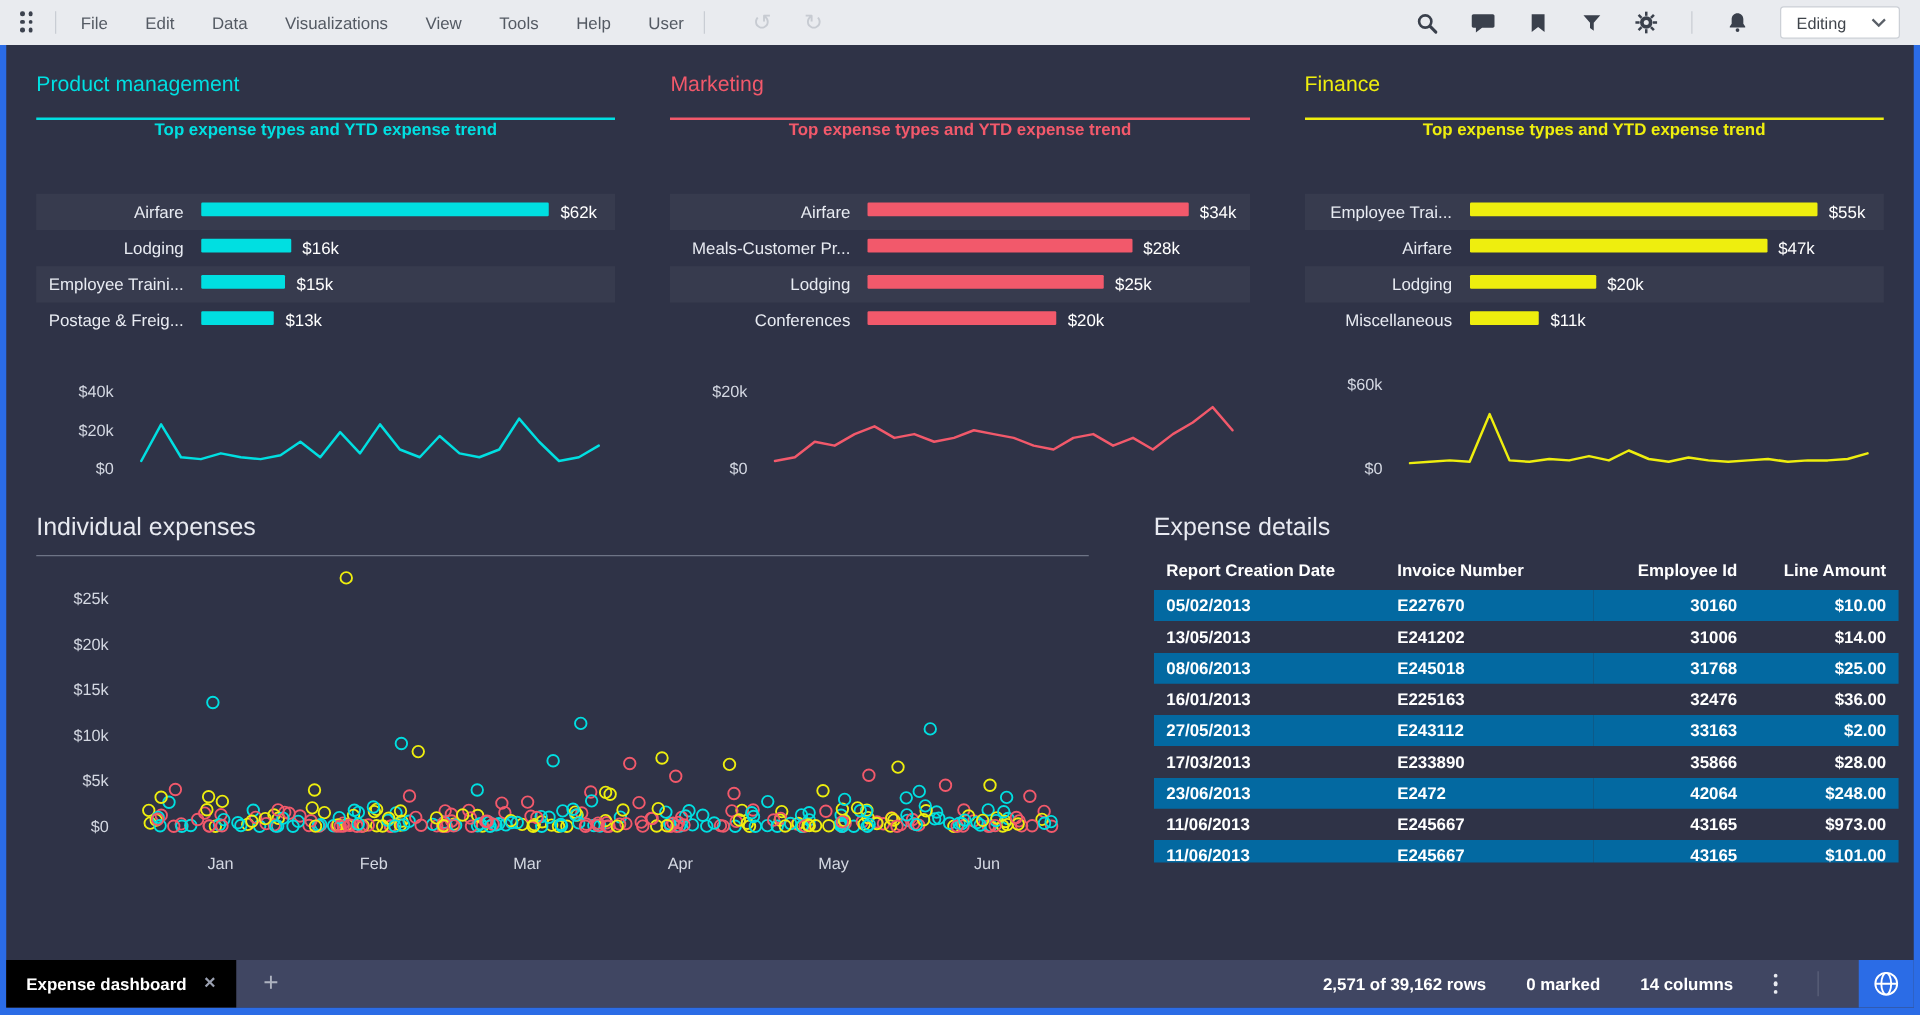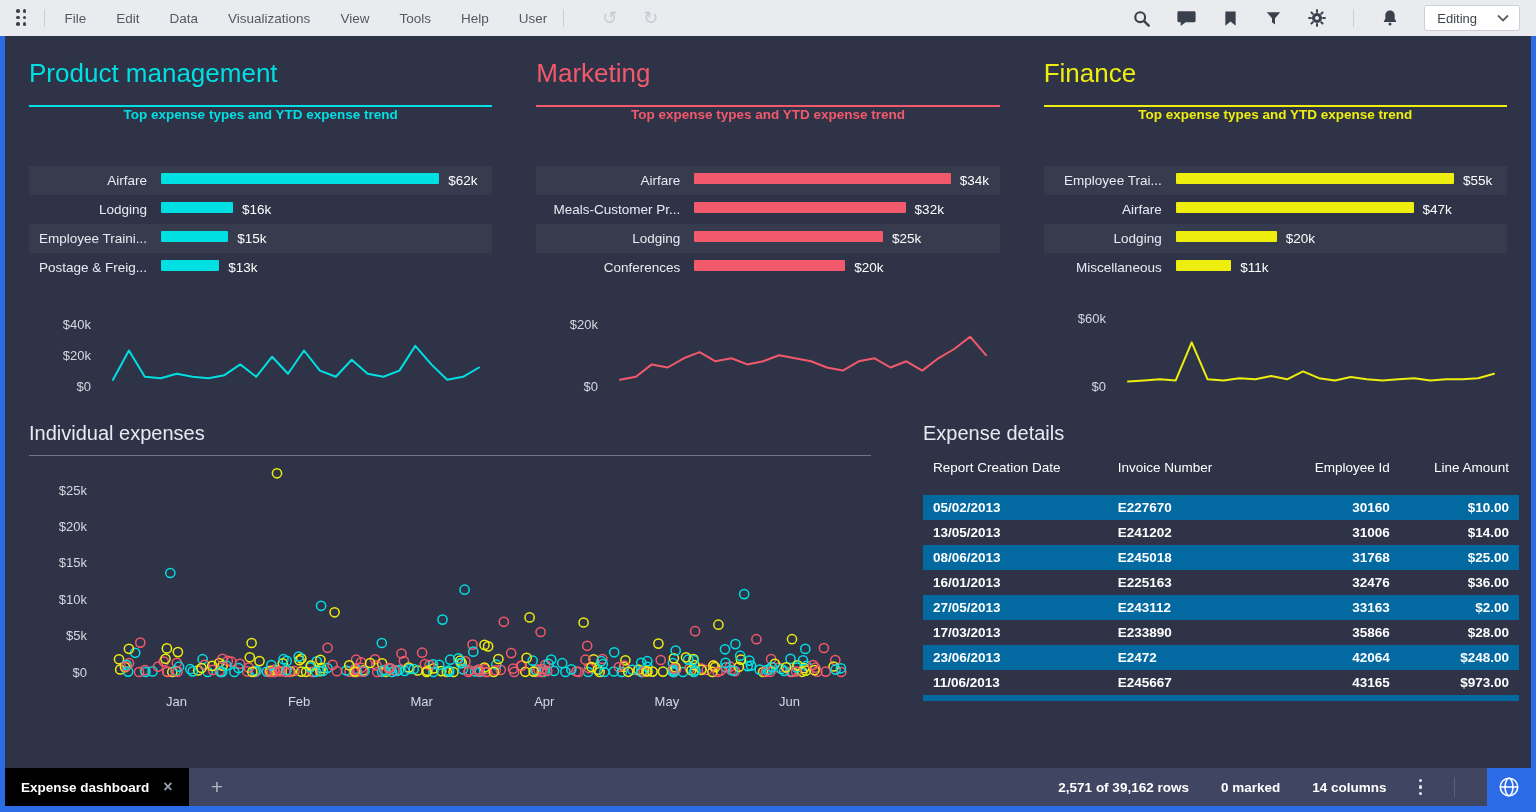--- a/index.html
+++ b/index.html
@@ -16,42 +16,42 @@
   .topbar-right{margin-left:auto;display:flex;align-items:center;gap:24px;}
   .icon-btn{display:flex;align-items:center;cursor:pointer}
   .editing-btn{background:#fff;border:1px solid #ccd0d6;border-radius:3px;height:26px;
     display:flex;align-items:center;gap:20px;padding:0 10px 0 12px;font-size:13px;color:#3f444b;cursor:pointer}
   
   .frame{height:776px;border-left:5px solid #2b6ce6;border-right:5px solid #2b6ce6;
     border-bottom:6px solid #2b6ce6;background:#2f3347;display:flex;flex-direction:column;}
   .dashboard{flex:1;display:flex;flex-direction:column;overflow:hidden;}
   
   .panels-row{display:grid;grid-template-columns:1fr 1fr 1fr;column-gap:44px;padding:22px 24px 0;}
-  .panel-title{font-size:26px;font-weight:400;padding-bottom:16px;border-bottom:2px solid;}
+  .panel-title{font-size:17px;font-weight:400;padding-bottom:16px;border-bottom:2px solid;}
   .panel-sub{font-size:13.5px;font-weight:700;text-align:center;}
   .bars{margin-top:44px;}
   .bar-row{display:flex;align-items:center;height:29px;}
   .bar-row:nth-child(odd){background:rgba(255,255,255,0.045);}
   .bar-label{width:132px;text-align:right;padding-right:14px;font-size:13.5px;color:#e8ebf2;
     white-space:nowrap;overflow:hidden;flex:none}
   .panel:nth-child(2) .bar-label{width:158px}
   .bar-area{flex:1;display:flex;align-items:flex-start;gap:9px;}
   .bar{height:11px;border-radius:1px;}
   .bar-val{font-size:13.5px;color:#fff;white-space:nowrap}
   .spark{margin-top:20px;display:block}
   svg text{fill:#d4d8e2;font-size:13px;font-family:"Liberation Sans",sans-serif;}
   
   .bottom-row{flex:1;display:grid;grid-template-columns:1fr 596px;column-gap:52px;
     padding:24px 24px 0;overflow:hidden;}
   .card-title{font-size:20px;color:#e8eaf1;font-weight:400;}
   .scatter-card .card-title{padding-bottom:10px;border-bottom:1px solid #6e7486;}
   .scatter-svg{display:block;margin-top:4px;}
   .table-wrap{height:246px;overflow:hidden;margin-top:10px;}
   table{width:100%;border-collapse:collapse;font-size:13.5px;color:#fff;table-layout:fixed}
-  th{font-weight:400;text-align:left;padding:5px 10px 20px;white-space:nowrap}
+  th{font-weight:700;text-align:left;padding:5px 10px 8px;white-space:nowrap}
   td{font-weight:700;padding:4px 10px;line-height:17px;white-space:nowrap;overflow:hidden}
   th:nth-child(3),td:nth-child(3),th:nth-child(4),td:nth-child(4){text-align:right}
   th:nth-child(1){width:31%}th:nth-child(2){width:28%}th:nth-child(3){width:21%}th:nth-child(4){width:20%}
   tr.stripe{background:#0369a1;}
   
   .statusbar{height:38px;background:#404662;display:flex;align-items:center;color:#fff;flex:none}
   .page-tab{height:100%;background:#000000;display:flex;align-items:center;gap:14px;
     padding:0 16px;font-size:13.5px;font-weight:700;cursor:pointer}
   .tab-close{color:#9aa0b0;font-size:16px;cursor:pointer}
   .add-page{color:#aeb3c0;font-size:21px;margin-left:22px;cursor:pointer}
@@ -196,21 +196,21 @@
               <span class="bar-label">Airfare</span>
               <div class="bar-area">
                 <div class="bar" style="width: 84%; background: rgb(242, 89, 107);"></div>
                 <span class="bar-val">$34k</span>
               </div>
             </div>
             <div class="bar-row">
               <span class="bar-label">Meals-Customer Pr...</span>
               <div class="bar-area">
                 <div class="bar" style="width: 69.2%; background: rgb(242, 89, 107);"></div>
-                <span class="bar-val">$32k</span>
+                <span class="bar-val">$28k</span>
               </div>
             </div>
             <div class="bar-row">
               <span class="bar-label">Lodging</span>
               <div class="bar-area">
                 <div class="bar" style="width: 61.8%; background: rgb(242, 89, 107);"></div>
                 <span class="bar-val">$25k</span>
               </div>
             </div>
             <div class="bar-row">

